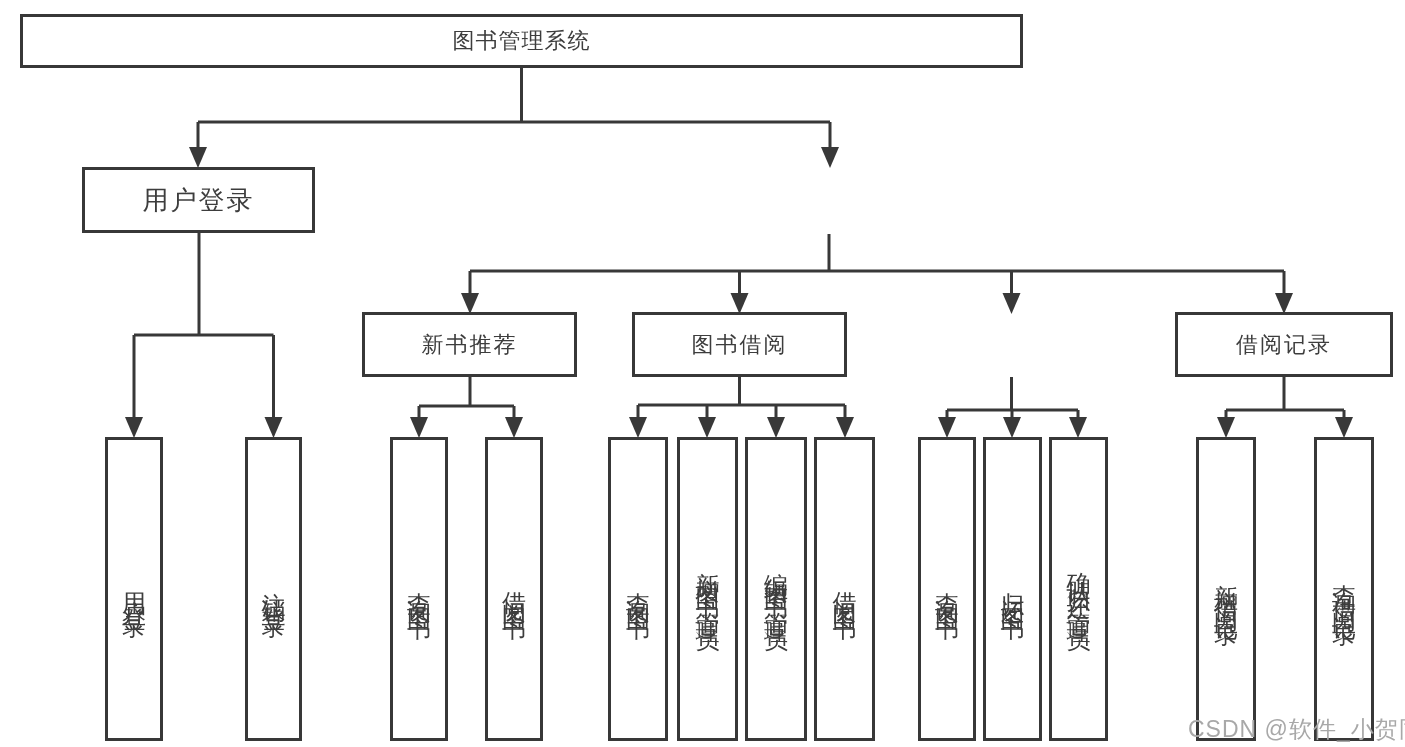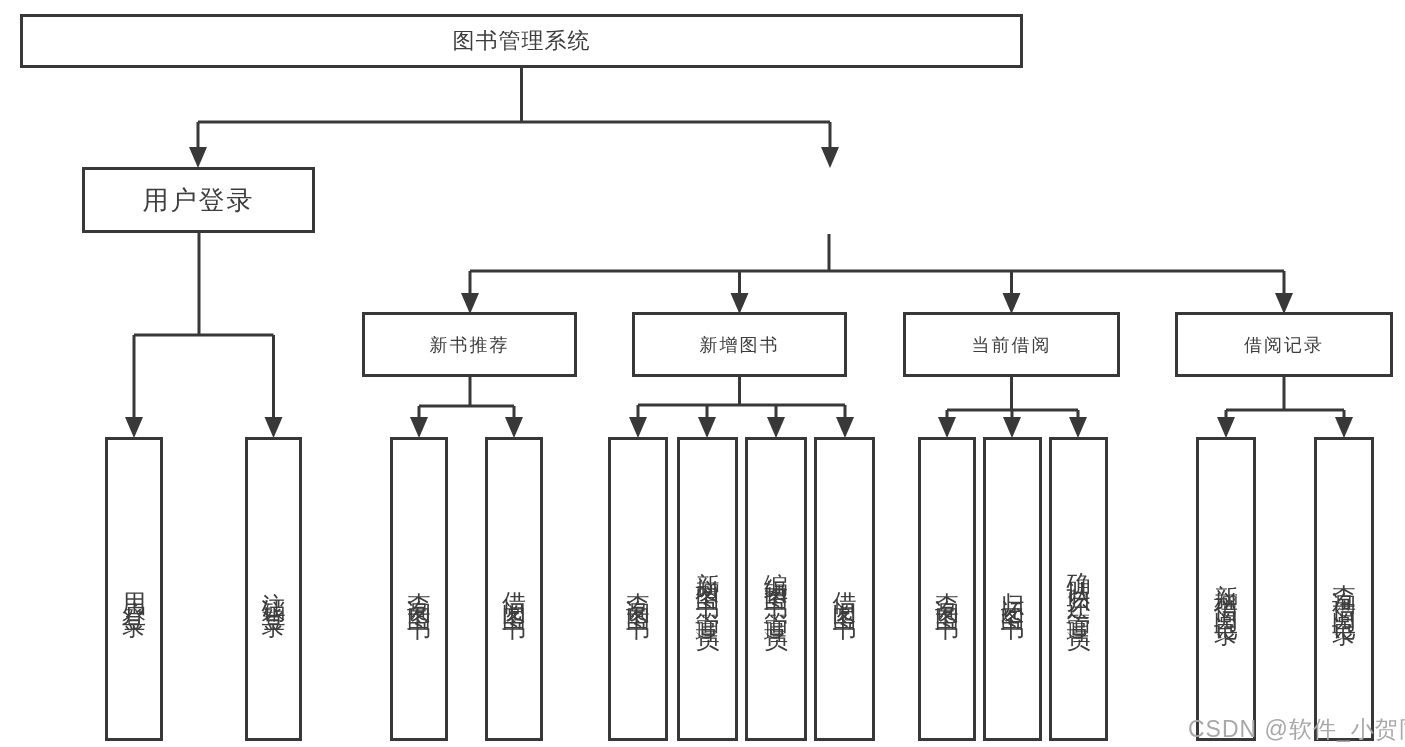--- a/index.html
+++ b/index.html
@@ -24,21 +24,21 @@
     border: 3px solid #383838;
     background: #ffffff;
     display: flex;
     align-items: center;
     justify-content: center;
     text-align: center;
     z-index: 2;
   }
   .box--root { font-size: 22px; letter-spacing: 1px; text-align: right; }
   .box--l1   { font-size: 26px; letter-spacing: 2px; }
-  .box--l2   { font-size: 18px; letter-spacing: 2px; }
+  .box--l2   { font-size: 22px; letter-spacing: 2px; }
   .box--leaf { top: 437px; height: 304px; font-size: 24px; }
   .box--leaf .vtext {
     writing-mode: vertical-rl;
     text-orientation: mixed;
     letter-spacing: 8px;
     line-height: 1;
     white-space: nowrap;
   }
   .watermark {
     position: absolute;
@@ -108,24 +108,21 @@
   </div>
 
   <div class="box box--l1" style="left:82px; top:167px; width:233px; height:66px;">
     <span>用户登录</span>
   </div>
 
   <div class="box box--l2" style="left:362px; top:312px; width:215px; height:65px;">
     <span>新书推荐</span>
   </div>
   <div class="box box--l2" style="left:632px; top:312px; width:215px; height:65px;">
-    <span>新增图书</span>
-  </div>
-  <div class="box box--l2" style="left:903px; top:312px; width:217px; height:65px;">
-    <span>当前借阅</span>
+    <span>图书借阅</span>
   </div>
   <div class="box box--l2" style="left:1175px; top:312px; width:218px; height:65px;">
     <span>借阅记录</span>
   </div>
 
   <div class="box box--leaf" style="left:105px; width:58px;">
     <span class="vtext">用户登录</span>
   </div>
   <div class="box box--leaf" style="left:245px; width:57px;">
     <span class="vtext">注销登录</span>

